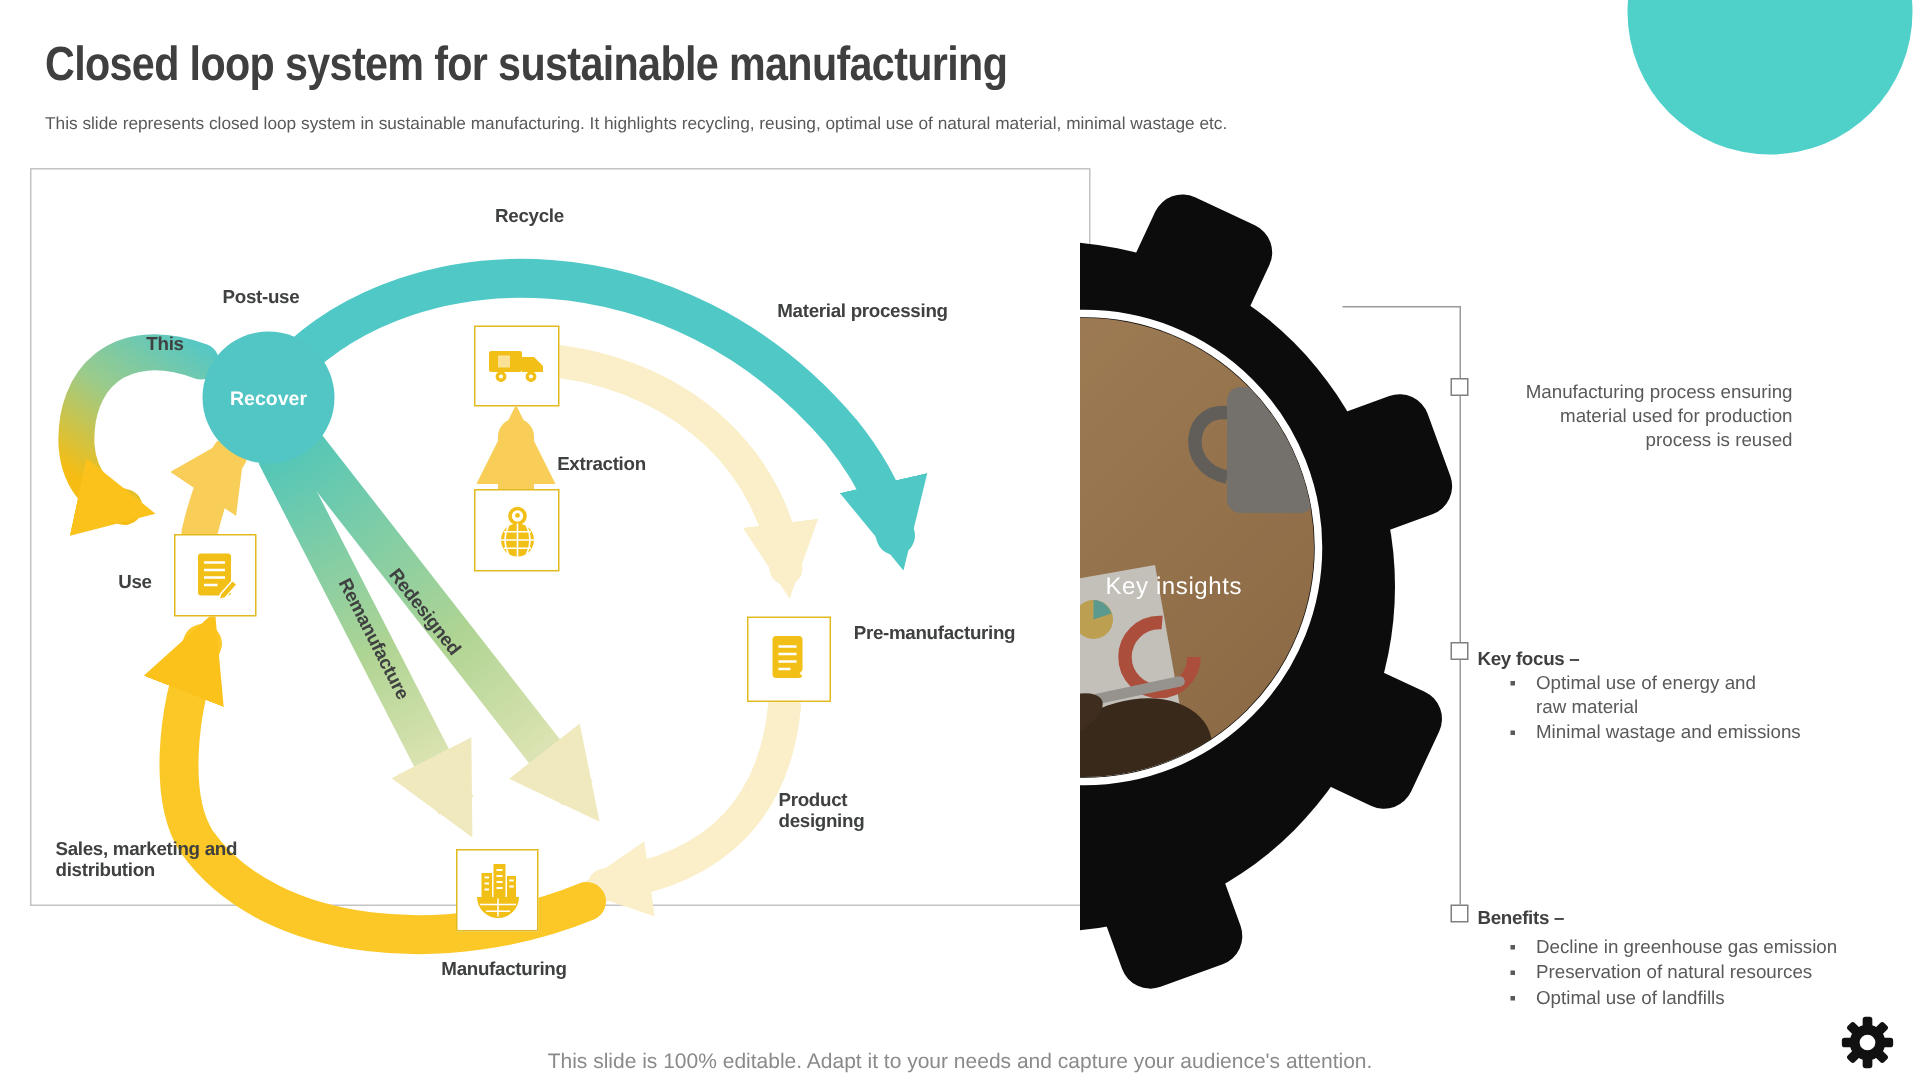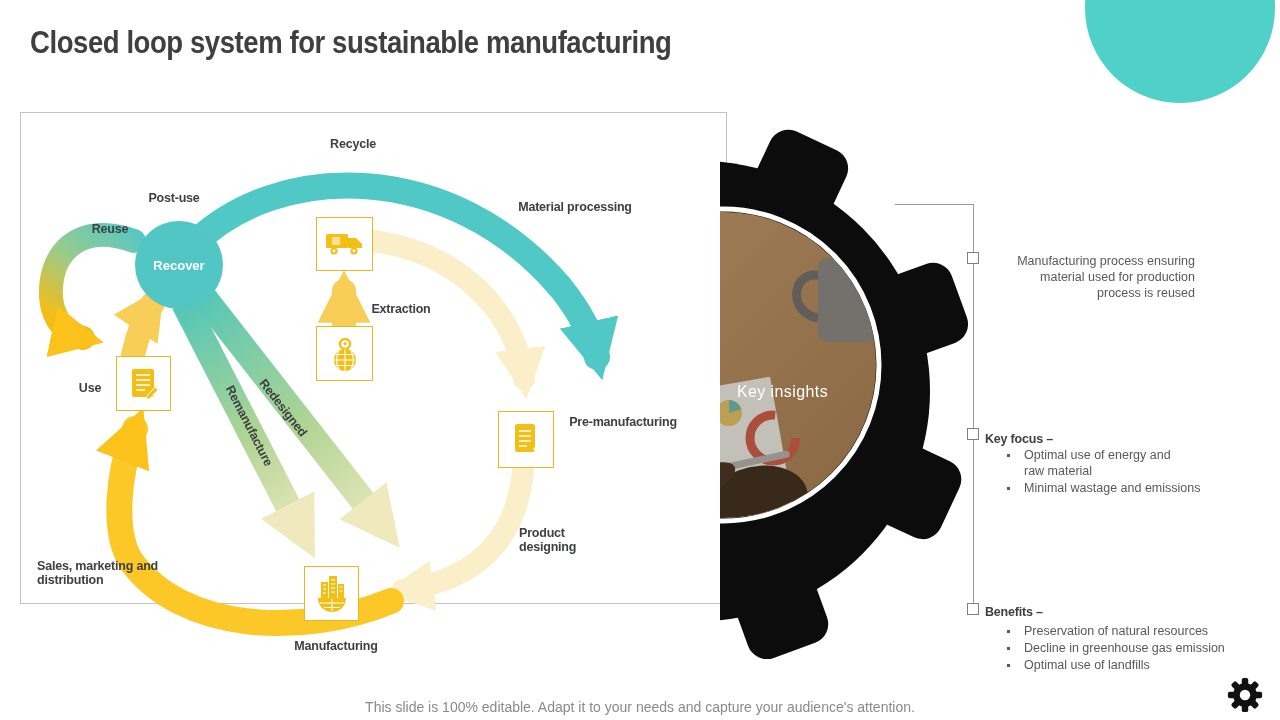--- a/index.html
+++ b/index.html
@@ -49,20 +49,21 @@
   
   #footer { left:0; top:699px; width:1280px; text-align:center; font-size:14px; color:#8a8a8a; }
   #footer-gear { left:1226px; top:676px; }
 </style>
 </head>
 <body>
 
 <div id="slide">
 
   <div id="title" class="abs">Closed loop system for sustainable manufacturing</div>
+  <div id="subtitle" class="abs">This slide represents closed loop system in sustainable manufacturing. It highlights recycling, reusing, optimal use of natural material, minimal wastage etc.</div>
   <div id="corner-circle" class="abs"></div>
 
   <div id="diagram-box" class="abs">
     <svg width="707" height="560" viewBox="0 0 707 560">
       <defs>
         <marker id="mTeal" viewBox="0 0 10 10" refX="6" refY="5" markerWidth="2.3" markerHeight="2.3" orient="auto" markerUnits="strokeWidth">
             <path d="M0 0 L10 5 L0 10 Z" fill="#50C8C6"></path>
           </marker>
         <marker id="mCream" viewBox="0 0 10 10" refX="6" refY="5" markerWidth="2.3" markerHeight="2.3" orient="auto" markerUnits="strokeWidth">
             <path d="M0 0 L10 5 L0 10 Z" fill="#FAEFC9"></path>
@@ -152,21 +153,21 @@
         <rect x="8" y="8" width="7" height="17" fill="#F2BF17"></rect>
         <rect x="16" y="2" width="8" height="23" fill="#F2BF17"></rect>
         <rect x="25" y="10" width="6" height="15" fill="#F2BF17"></rect>
         <path d="M10 11 h3 M10 15 h3 M10 19 h3 M18 6 h4 M18 10 h4 M18 14 h4 M18 18 h4 M26.5 13 h3 M26.5 17 h3" stroke="#fff" stroke-width="1.2"></path>
       </svg>
     </div>
 
     
     <div class="dlabel center" style="left:292px; top:24px; width:80px;">Recycle</div>
     <div class="dlabel center" style="left:113px; top:78px; width:80px;">Post-use</div>
-    <div class="dlabel center" style="left:49px; top:109px; width:80px;">Reuse</div>
+    <div class="dlabel center" style="left:49px; top:109px; width:80px;">This</div>
     <div id="recover-label" class="abs">Recover</div>
     <div class="dlabel center" style="left:474px; top:87px; width:160px;">Material processing</div>
     <div class="dlabel center" style="left:330px; top:189px; width:100px;">Extraction</div>
     <div class="dlabel center" style="left:29px; top:268px; width:80px;">Use</div>
     <div class="dlabel center" style="left:522px; top:302px; width:160px;">Pre-manufacturing</div>
     <div class="dlabel rot" style="left:228px; top:313px;">Remanufacture</div>
     <div class="dlabel rot" style="left:262px; top:295px; transform:translate(-50%,-50%) rotate(52deg);">Redesigned</div>
     <div class="dlabel pre" style="left:498px; top:413px;">Product
 designing</div>
     <div class="dlabel pre" style="left:16px; top:446px; width:134px; text-align:left;">Sales, marketing and
@@ -240,25 +241,25 @@
         <div class="b-mark"></div>
         <span class="b-text">Minimal wastage and emissions</span>
       </div>
   </div>
 
   <div class="c-square abs" style="left:967px; top:603px;"></div>
   <div class="c-head abs" style="left:985px; top:605px;">Benefits –</div>
   <div class="bullets abs" style="left:1007px; top:623px; width:250px;">
     <div class="b-row">
         <div class="b-mark"></div>
+        <span class="b-text">Decline in greenhouse  gas emission</span>
+      </div>
+    <div class="b-row">
+        <div class="b-mark"></div>
         <span class="b-text">Preservation  of natural resources</span>
-      </div>
-    <div class="b-row">
-        <div class="b-mark"></div>
-        <span class="b-text">Decline in greenhouse  gas emission</span>
       </div>
     <div class="b-row">
         <div class="b-mark"></div>
         <span class="b-text">Optimal use of landfills</span>
       </div>
   </div>
 
   <div id="footer" class="abs">This slide is 100% editable.  Adapt it to your needs and capture your audience's attention.</div>
   <svg id="footer-gear" class="abs" width="38" height="38" viewBox="0 0 40 40">
     <g transform="translate(20,20)">

